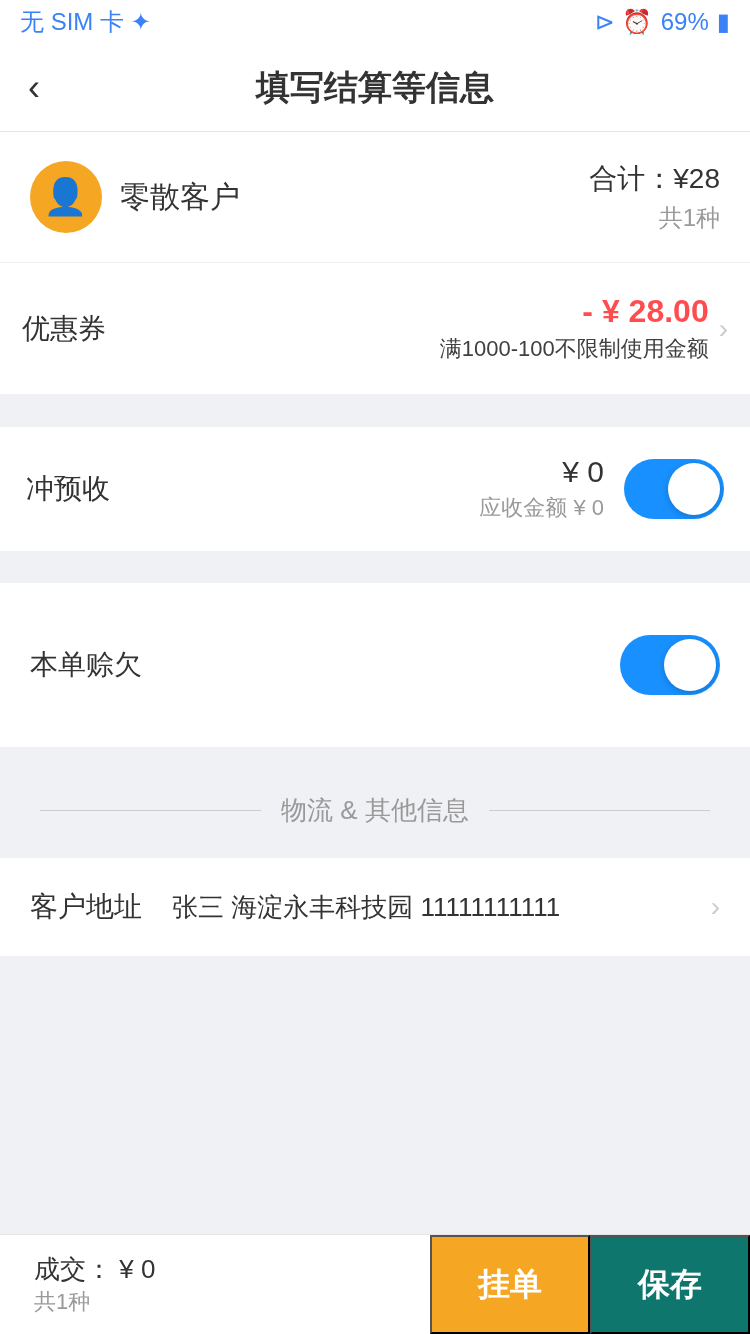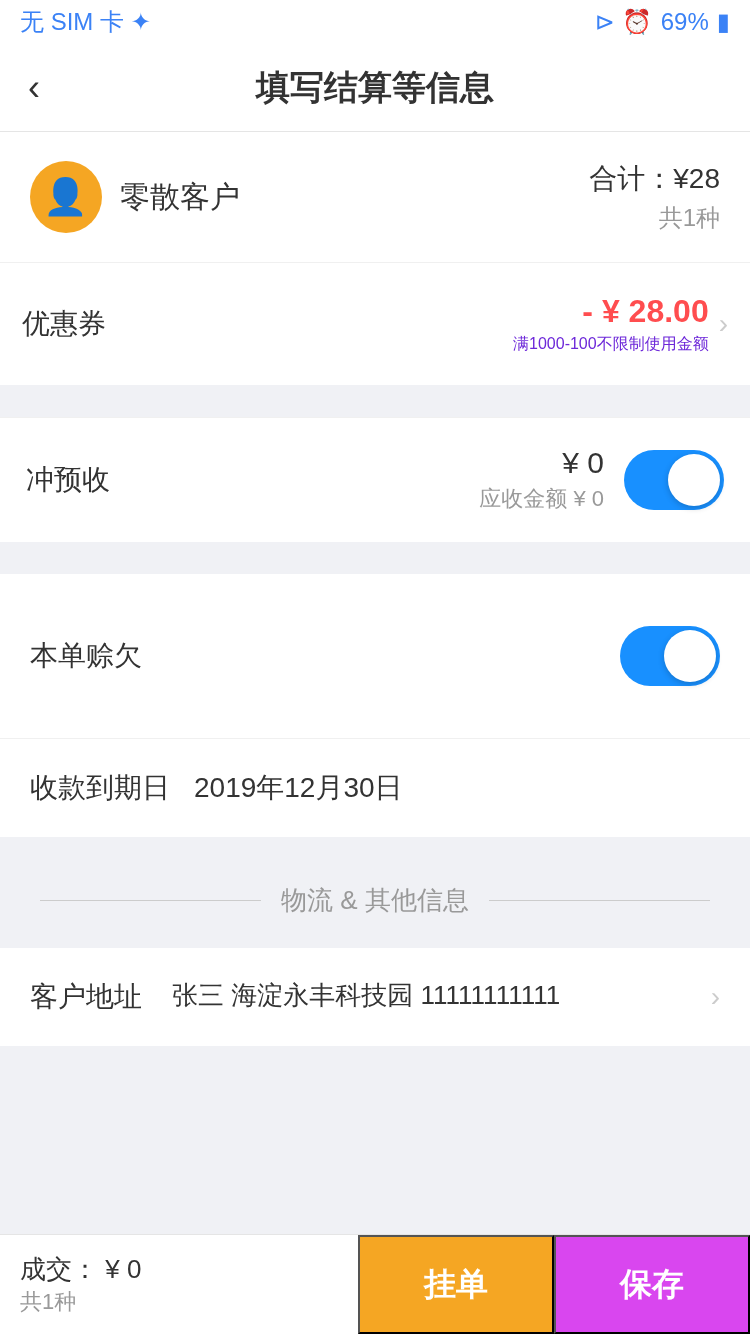--- a/index.html
+++ b/index.html
@@ -91,21 +91,21 @@
       display: flex;
       align-items: center;
       justify-content: space-between;
       padding: 30px 22px;
       background: #fff;
       border-top: 1px solid #f0f0f0;
     }
     .row-label { font-size: 28px; color: #333; }
     .row-right { display: flex; align-items: center; gap: 10px; text-align: right; }
     .coupon-discount { font-size: 32px; color: #ff4d4f; font-weight: 600; }
-    .coupon-desc { font-size: 16px; color: #6d28d9; margin-top: 4px; }
+    .coupon-desc { font-size: 22px; color: #404040; margin-top: 4px; }
     .chevron-icon { color: #ccc; font-size: 28px; }
 
     
     .section-divider { height: 16px; background: #f0f1f5; }
     .amount-row {
       display: flex;
       align-items: center;
       justify-content: space-between;
       padding: 28px 30px;
       background: #fff;
@@ -188,20 +188,21 @@
       align-items: center;
       padding: 10px 40px;
       gap: 20px;
     }
     .divider-line { flex: 1; height: 1px; background: #ccc; }
     .divider-text { font-size: 26px; color: #999; white-space: nowrap; }
 
     
     .address-row {
       display: flex;
+      align-items: center;
       justify-content: space-between;
       padding: 30px 30px;
       background: #fff;
       margin-top: 0;
     }
     .address-label { font-size: 28px; color: #333; white-space: nowrap; margin-right: 30px; }
     .address-value { font-size: 26px; color: #333; flex: 1; }
     .address-right { display: flex; align-items: center; gap: 8px; }
 
     
@@ -216,37 +217,37 @@
       height: 100px;
       display: flex;
       background: #fff;
       border-top: 1px solid #e5e5e5;
     }
     .bottom-summary {
       flex: 1;
       display: flex;
       flex-direction: column;
       justify-content: center;
-      padding: 0 20px;
+      padding: 0 34px;
     }
     .bottom-deal { font-size: 26px; color: #333; }
     .bottom-count { font-size: 22px; color: #999; }
     .bottom-btn {
-      width: 196px;
+      width: 160px;
       height: 100%;
       display: flex;
       align-items: center;
       justify-content: center;
       font-size: 32px;
       font-weight: 600;
       color: #fff;
       cursor: pointer;
     }
     .btn-hold { background: #f5a623; }
-    .btn-save { background: #d946ef; }
+    .btn-save { background: #0f766e; }
   </style>
 </head>
 <body>
 
 <div class="status-bar">
   <div class="status-bar-left">
     <span>无 SIM 卡 ✦</span>
   </div>
   <div class="status-bar-right">
     <span>⊳</span>
@@ -310,24 +311,20 @@
   <div class="section-divider"></div>
 
   <div class="card-section">
     <div class="debit-row">
       <span class="row-label">本单赊欠</span>
       <div class="toggle">
         <div class="toggle-thumb"></div>
       </div>
     </div>
 
-    <div class="due-row">
-      <span class="due-label">收款到期日</span>
-      <span class="due-value">2019年12月30日</span>
-    </div>
   </div>
 
   <div class="logistics-section">
     <div class="logistics-divider">
       <div class="divider-line"></div>
       <span class="divider-text">物流 &amp; 其他信息</span>
       <div class="divider-line"></div>
     </div>
   </div>
 

